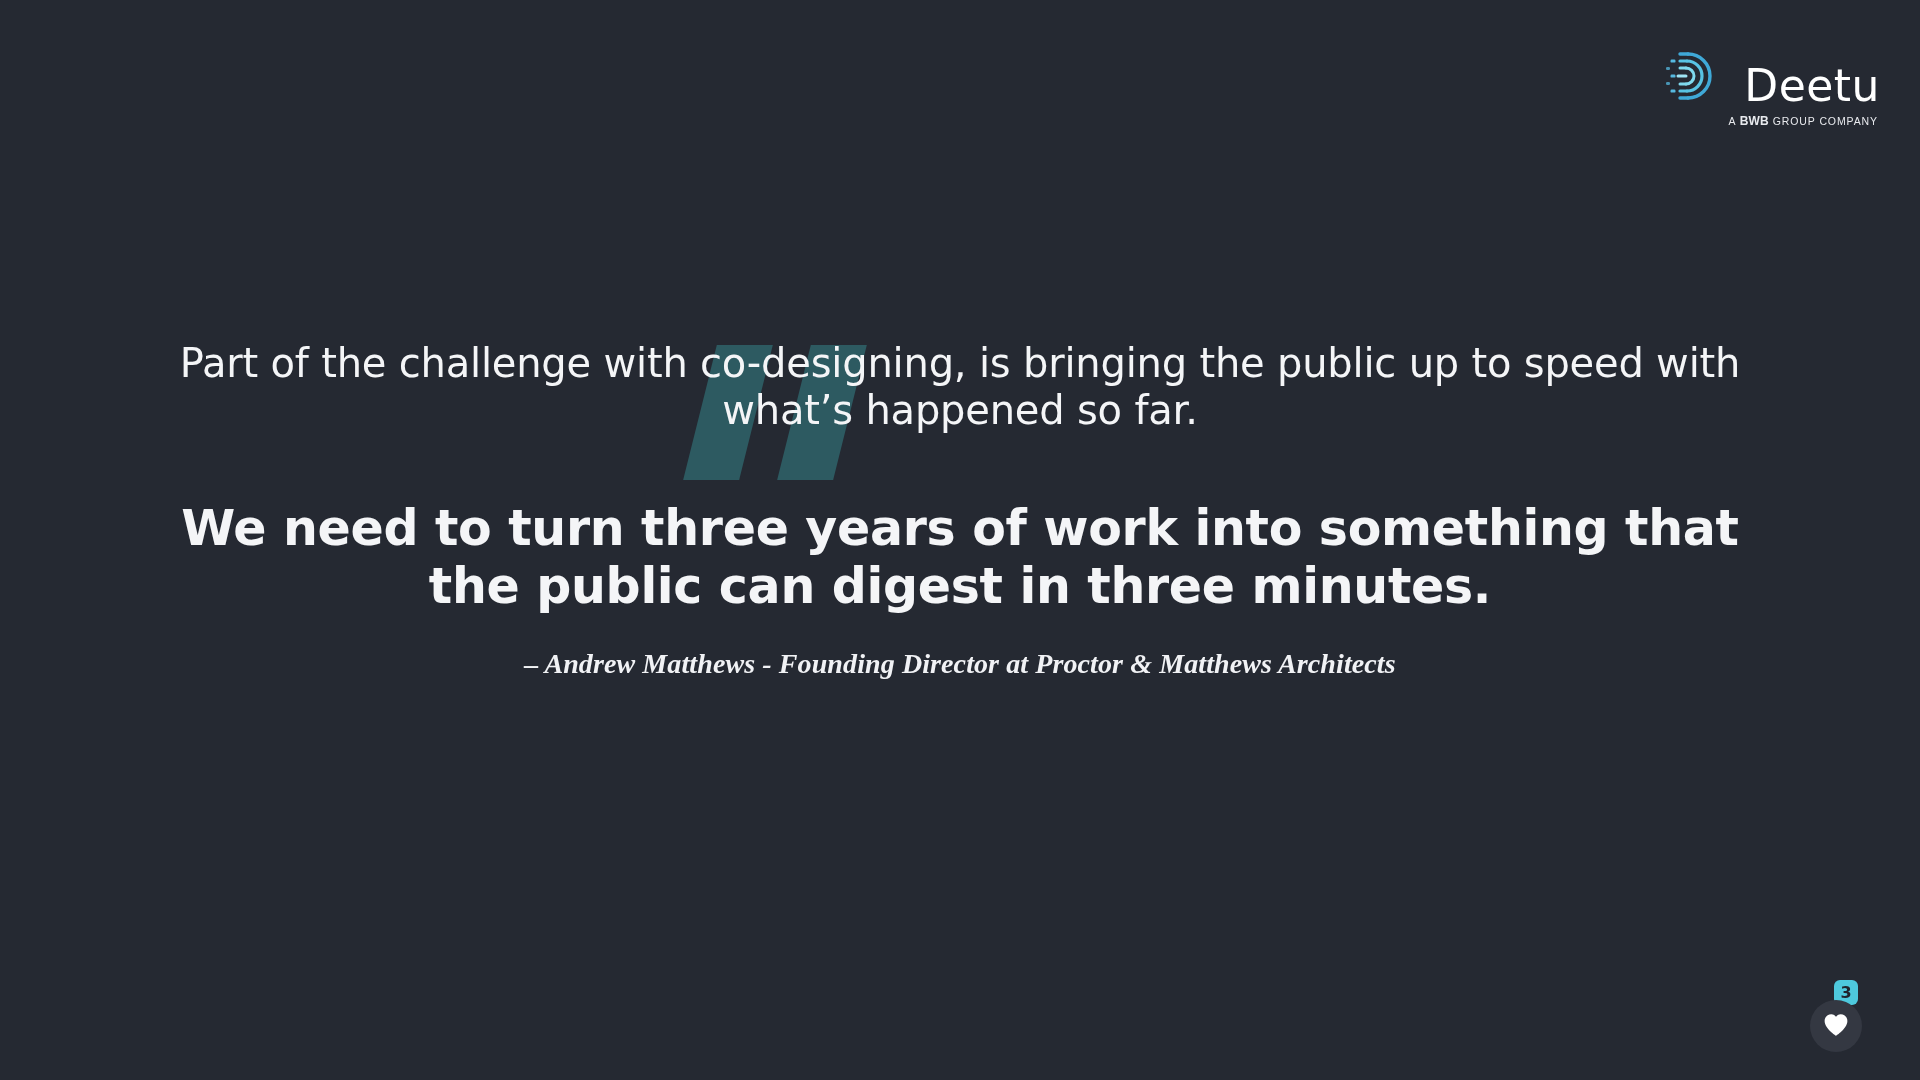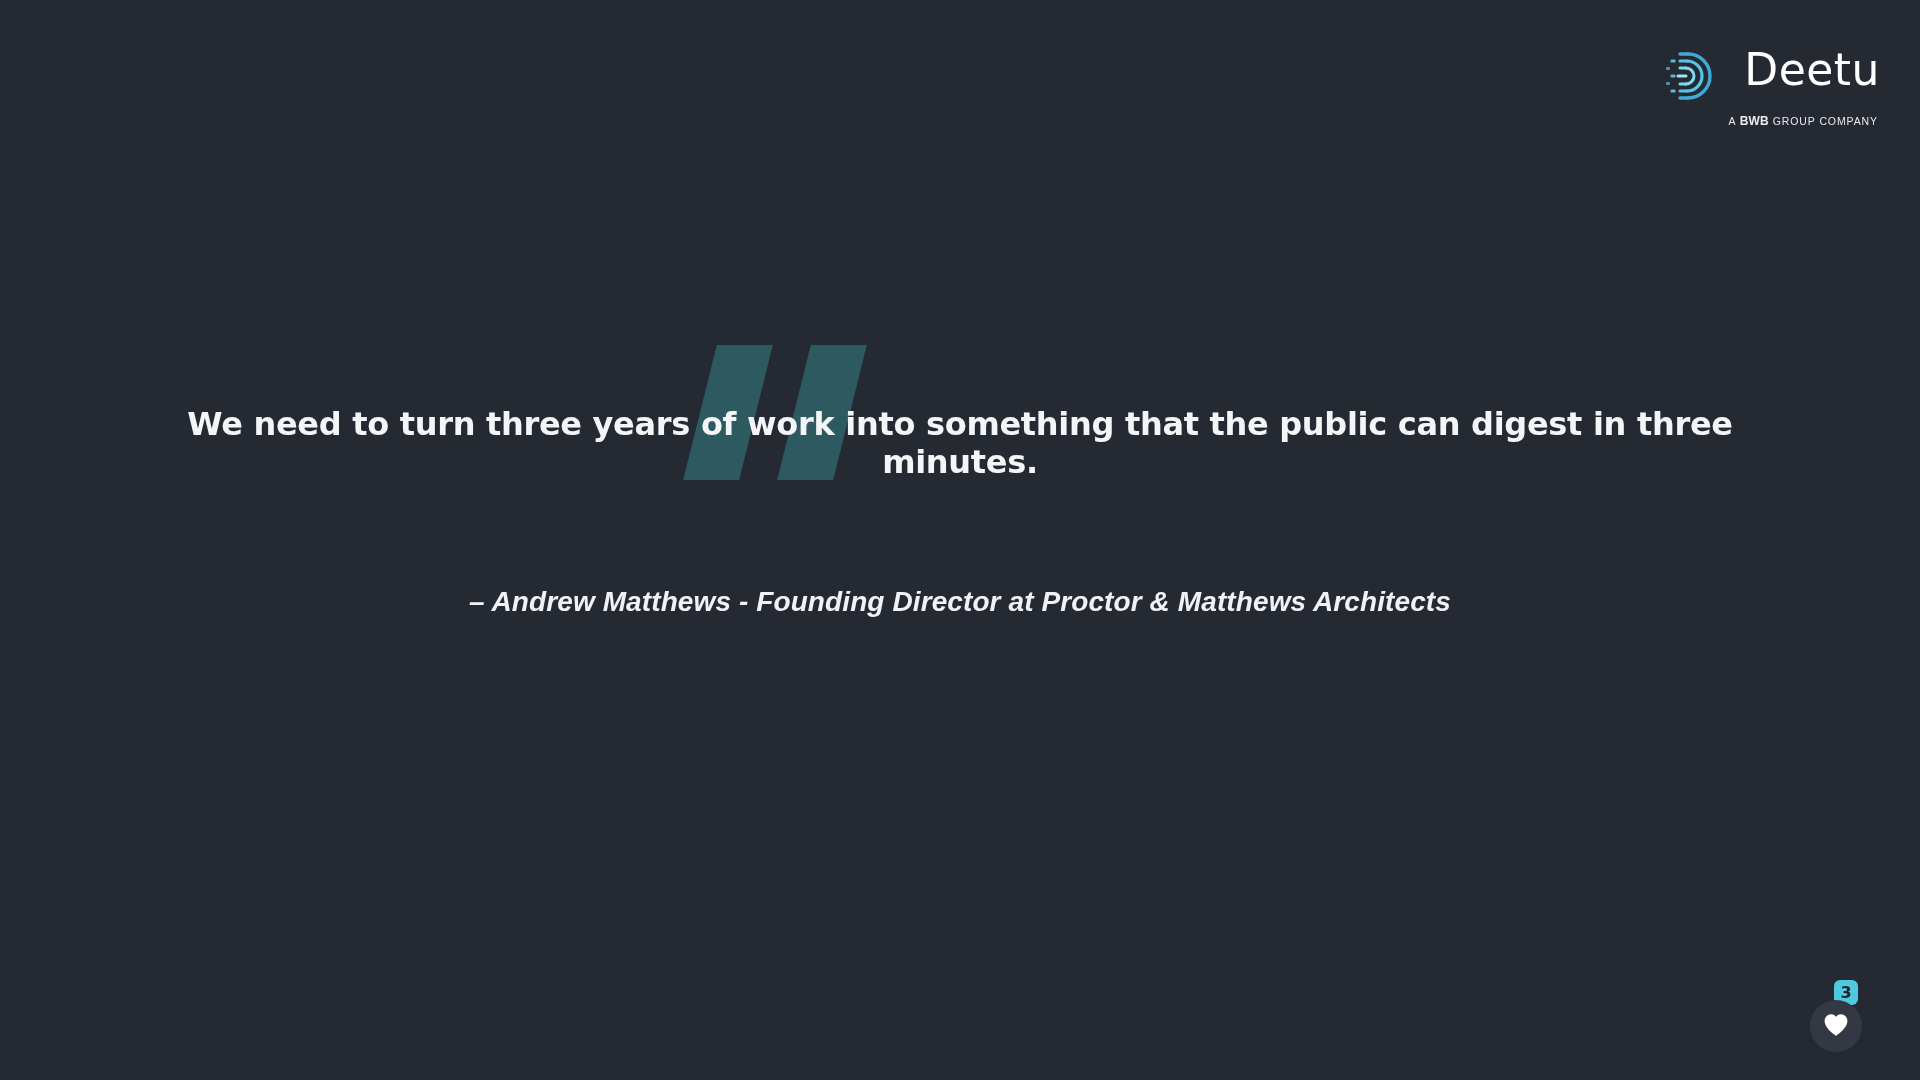--- a/index.html
+++ b/index.html
@@ -18,21 +18,21 @@
   
   .logo-block {
     position:absolute;
     top:48px; right:40px;
     display:flex;
     flex-direction:column;
     align-items:flex-end;
   }
   .logo-row {
     display:flex;
-    align-items:flex-start;
+    align-items:flex-end;
     gap:22px;
   }
   .logo-mark { display:block; }
   .logo-word {
     font-family:"DejaVu Sans", sans-serif;
     font-size:44px;
     font-weight:400;
     color:#ffffff;
     letter-spacing:0.5px;
     line-height:1;
@@ -85,26 +85,26 @@
     font-family:"DejaVu Sans", sans-serif;
     color:#f4f5f7;
     font-size:40px;
     line-height:1.18;
     font-weight:400;
     letter-spacing:-0.2px;
   }
   .quote-line.strong {
     font-weight:700;
     margin-top:66px;
-    font-size:32px;
+    font-size:49px;
     letter-spacing:-0.3px;
   }
   .attribution {
-    margin-top:104px;
-    font-family:Liberation Sans, sans-serif;
+    margin-top:32px;
+    font-family:Liberation Serif, serif;
     font-style:italic;
     font-weight:700;
     font-size:28px;
     color:#f1f2f5;
     letter-spacing:0.1px;
   }
 
   
   .like-fab {
     position:absolute;
@@ -170,20 +170,21 @@
     </div>
     <div class="logo-sub"><span>A </span><span class="bwb">BWB</span><span> GROUP COMPANY</span></div>
   </div>
 
   <div class="quote-deco">
     <span class="bar b1"></span>
     <span class="bar b2"></span>
   </div>
 
   <div class="quote-wrap">
+    <p class="quote-line">Part of the challenge with co-designing, is bringing the public up to speed with what’s happened so far.</p>
     <p class="quote-line strong">We need to turn three years of work into something that the public can digest in three minutes.</p>
     <p class="attribution">– Andrew Matthews - Founding Director at Proctor &amp; Matthews Architects</p>
   </div>
 
   <div class="like-badge">3</div>
   <button class="like-fab">
     <span class="heart-icon">
       <svg width="26" height="24" viewBox="0 0 24 22" xmlns="http://www.w3.org/2000/svg">
         <path d="M12 21 C12 21 1.5 14.2 1.5 7.3 C1.5 3.6 4.3 1 7.6 1 C9.8 1 11.2 2.2 12 3.4 C12.8 2.2 14.2 1 16.4 1 C19.7 1 22.5 3.6 22.5 7.3 C22.5 14.2 12 21 12 21 Z" fill="#ffffff"></path>
       </svg>

